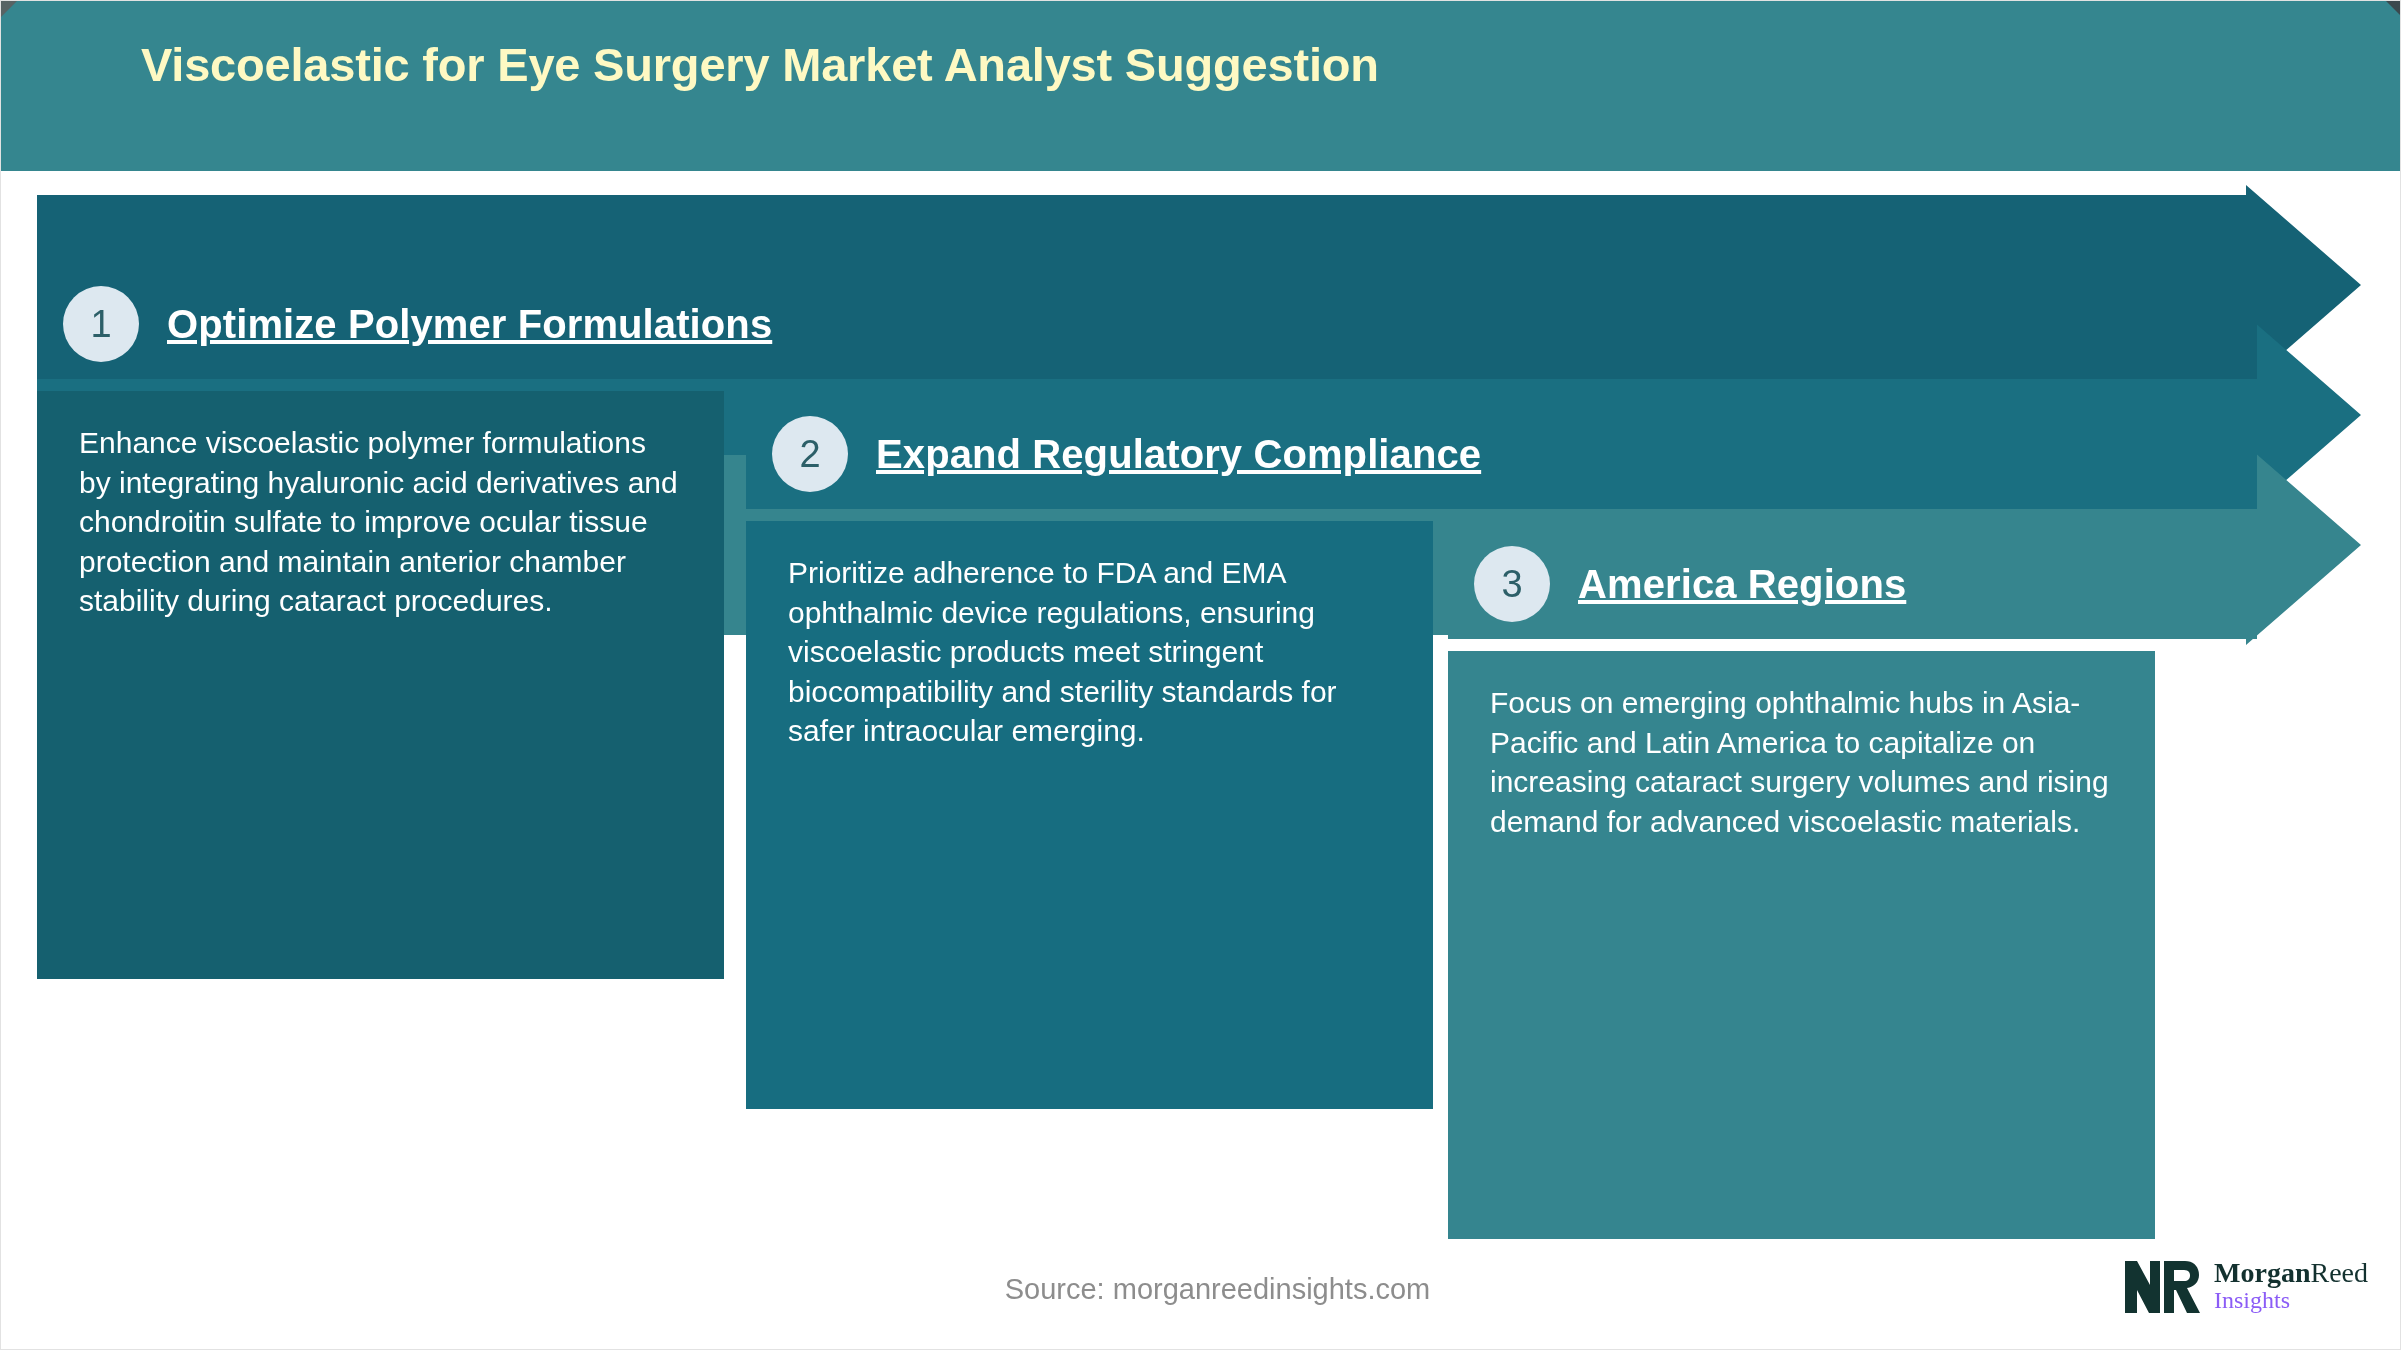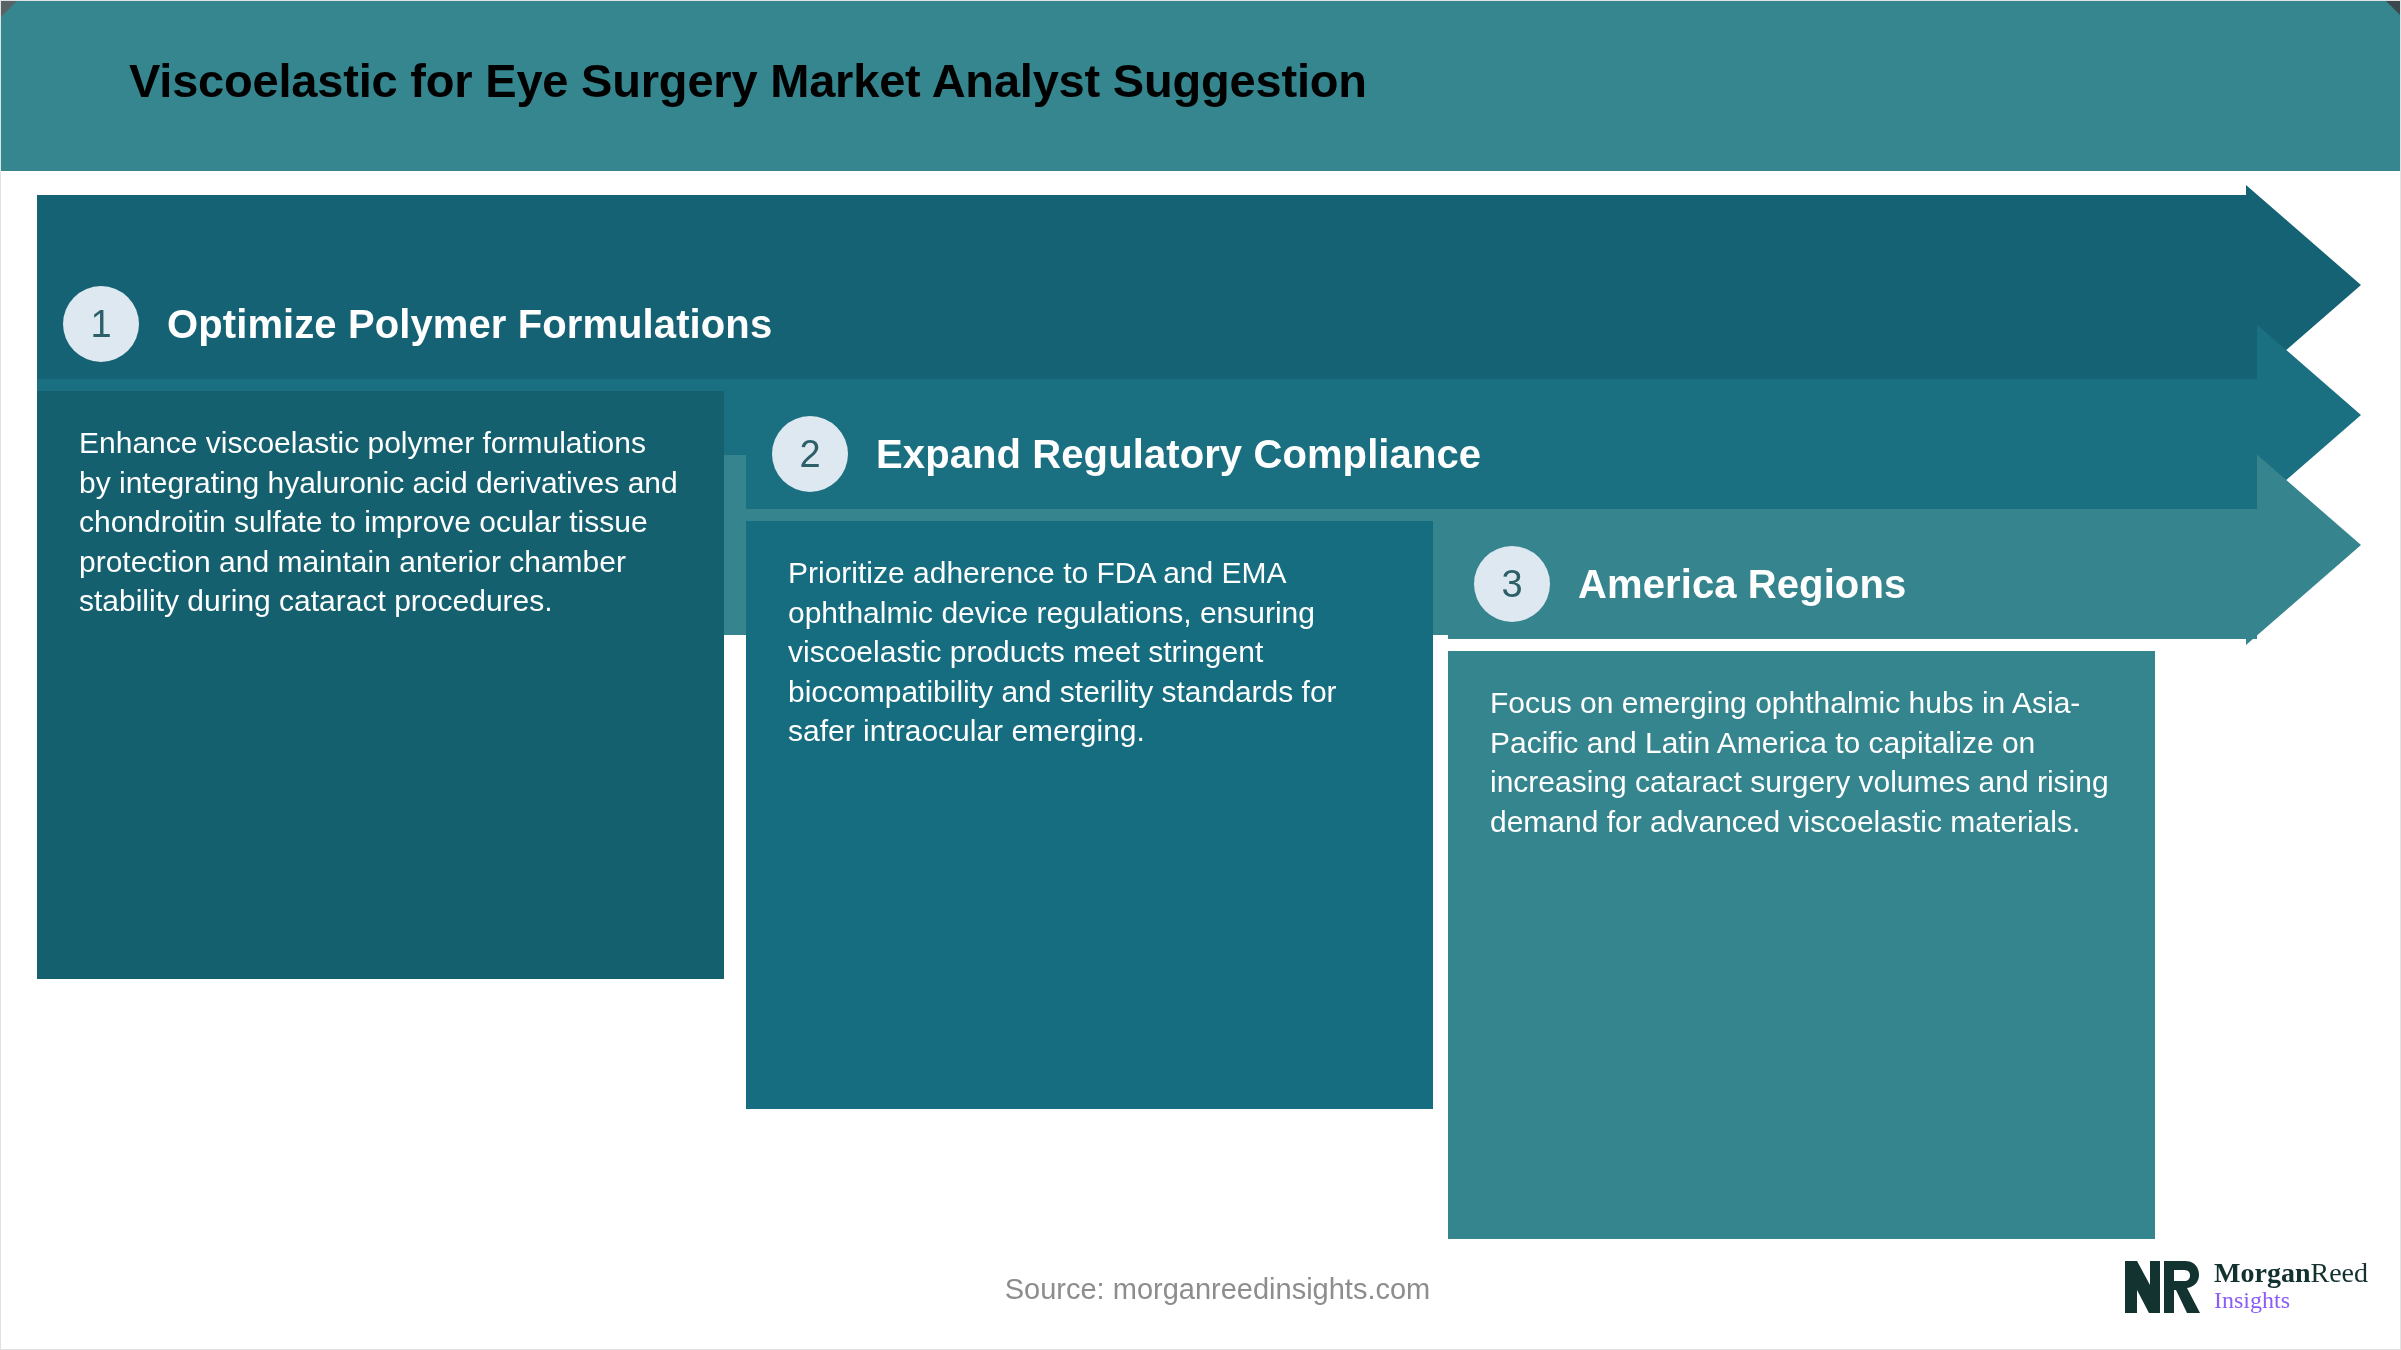--- a/index.html
+++ b/index.html
@@ -24,28 +24,27 @@
   .header-band {
     position: absolute;
     left: 0;
     top: 0;
     width: 2401px;
     height: 170px;
     background: #35868f;
   }
   .header-title {
     position: absolute;
-    left: 128px;
+    left: 140px;
     top: 36px;
     font-size: 47px;
     font-weight: bold;
-    color: #000000;
+    color: #fef9c3;
     letter-spacing: -0.2px;
     white-space: nowrap;
-    margin-top: 16px;
   }
   .corner-mark-tl {
     position: absolute;
     left: 0; top: 0;
     width: 0; height: 0;
     border-top: 16px solid #5d5d5d;
     border-right: 16px solid transparent;
     opacity: .85;
   }
   .corner-mark-tr {
@@ -86,20 +85,21 @@
     font-weight: 500;
     margin-left: 26px;
   }
   .step-title {
     color: #ffffff;
     font-size: 40px;
     font-weight: bold;
     margin-left: 28px;
     white-space: nowrap;
     letter-spacing: 0.1px;
+    text-decoration: underline;
   }
 
   
   .panel {
     position: absolute;
     box-sizing: border-box;
     padding: 32px 42px 30px 42px;
   }
   .panel-text {
     color: #ffffff;

